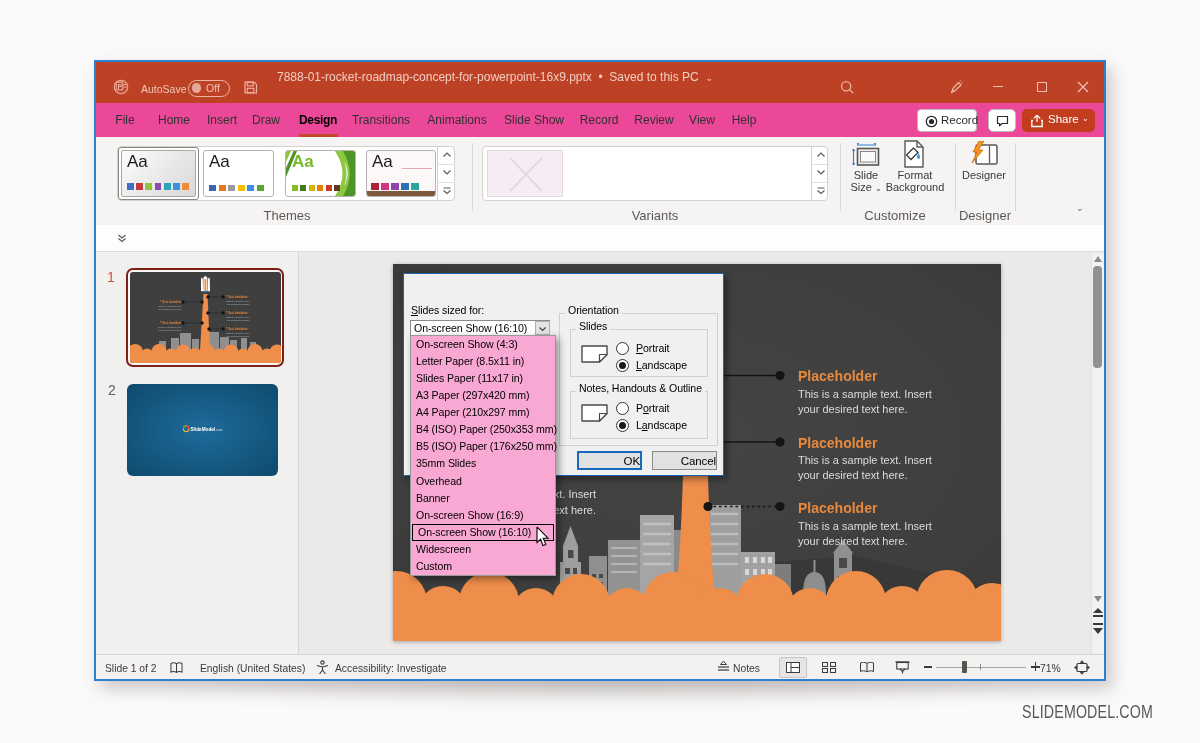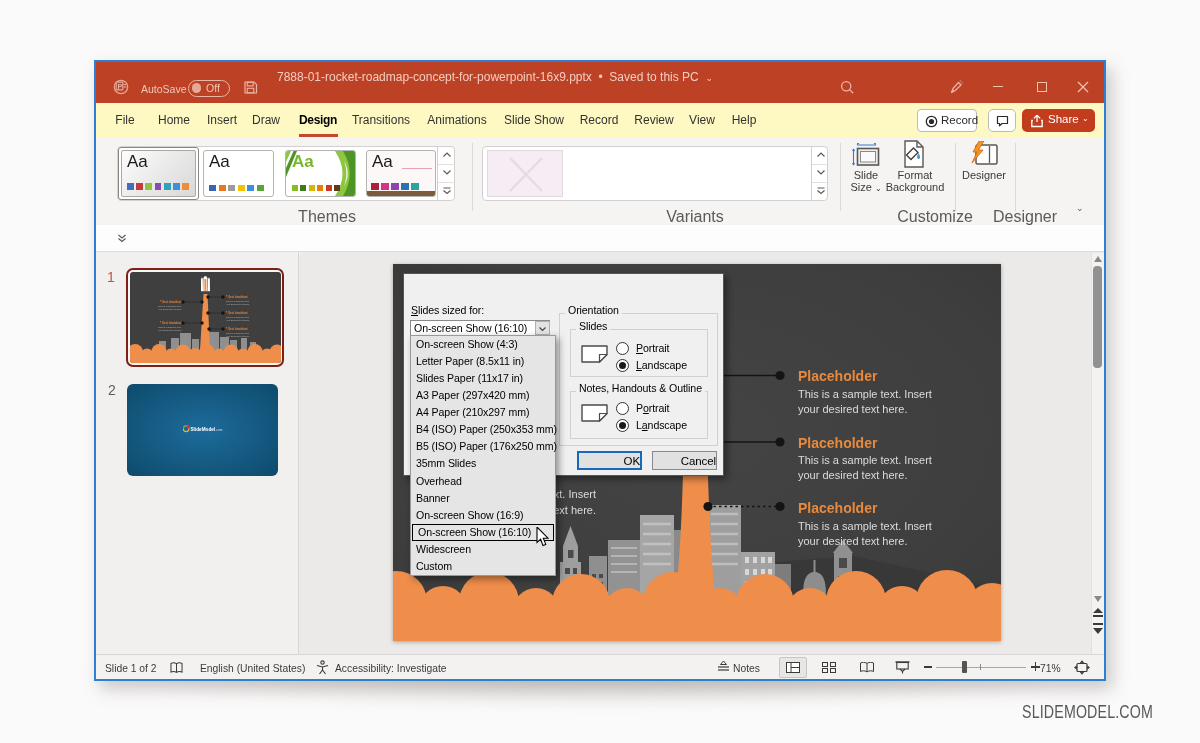--- a/index.html
+++ b/index.html
@@ -11,26 +11,26 @@
   #pageshade { position:absolute; left:70px; top:670px; width:1070px; height:40px;
     background:radial-gradient(ellipse at 50% 0%, rgba(120,115,110,.30), rgba(120,115,110,0) 70%); filter:blur(6px); }
   
   #win { position:absolute; left:94px; top:60px; width:1012px; height:621px;
     border:2px solid #2b7fd4; background:#f5f3f2;
     box-shadow:6px 8px 16px rgba(120,115,110,.35); }
   
   #titlebar { position:absolute; left:0; top:0; width:100%; height:41px; background:#bd4124; color:#f3cfc6; }
   #titlebar .txt { font-size:12px; }
   
-  #tabrow { position:absolute; left:0; top:41px; width:100%; height:34px; background:#fef9c3; }
+  #tabrow { position:absolute; left:0; top:41px; width:100%; height:34px; background:#ec4899; }
   .tab { position:absolute; top:10px; transform:translateX(-50%); font-size:12px; color:#323130; white-space:nowrap; }
   
   #ribbon { position:absolute; left:0; top:75px; width:100%; height:88px; background:#f6f4f3; }
   .gallery { position:absolute; background:#fff; border:1px solid #d3d1cf; border-radius:4px; }
-  .glabel { position:absolute; font-size:16px; color:#5c5a58; transform:translateX(-50%);margin-left:40px; }
+  .glabel { position:absolute; font-size:13px; color:#5c5a58; transform:translateX(-50%); }
   .vsep { position:absolute; width:1px; background:#dbd9d7; top:5px; height:146px; }
   
   #strip { position:absolute; left:0; top:163px; width:100%; height:27px; background:#fdfdfd; border-bottom:1px solid #dedcda; }
   
   #work { position:absolute; left:0; top:190px; width:100%; height:402px; background:#f1f0ef; }
   #canvas { position:absolute; left:202px; top:190px; width:806px; height:402px; background:#ebeae9; border-top-left-radius:8px; }
   #pdivider { position:absolute; left:202px; top:190px; width:1px; height:402px; background:#d7d5d3; }
   
   #statusbar { position:absolute; left:0; top:592px; width:100%; height:25px; background:#f4f2f1; border-top:1px solid #d8d6d4; font-size:10.3px; color:#3b3a39; }
   .sbtxt { position:absolute; top:7.5px; white-space:nowrap; }
@@ -40,21 +40,21 @@
     box-shadow:0 1px 4px rgba(0,0,0,.3); }
   
   #dialog { position:absolute; left:403px; top:273px; width:321px; height:203px; background:#f0f0f0;
     border:1px solid #1b64ad; box-shadow:3px 3px 7px rgba(0,0,0,.42); font-size:10.6px; color:#000; letter-spacing:-0.1px; }
   #dlgtitle { position:absolute; left:0; top:0; width:100%; height:23px; background:#1d6ab8; color:#fff; }
   .grpbox { position:absolute; border:1px solid #d2d0ce; }
   .radio { position:absolute; width:13px; height:13px; border:1px solid #333; border-radius:50%; background:#fff; }
   .radio.sel::after { content:""; position:absolute; left:2px; top:2px; width:7px; height:7px; border-radius:50%; background:#1a1a1a; }
   .dbtn { position:absolute; width:65px; height:19px; background:#e1e1e1; text-align:right; line-height:17px; font-size:11.5px; }
   
-  #droplist { position:absolute; left:410px; top:335px; width:146px; height:241px; background:#e5e5e5;
+  #droplist { position:absolute; left:410px; top:335px; width:146px; height:241px; background:#f9a8d4;
     border:1px solid #999; box-shadow:3px 3px 7px rgba(0,0,0,.4); }
   #droplist .it { height:17.07px; line-height:17px; padding-left:5px; font-size:10.6px; color:#000; letter-spacing:-0.1px; white-space:nowrap; }
 </style>
 </head>
 <body>
 <div id="pageshade"></div>
 <div id="brand">SLIDEMODEL.COM</div>
 
 <div id="win">
   <div id="titlebar">

